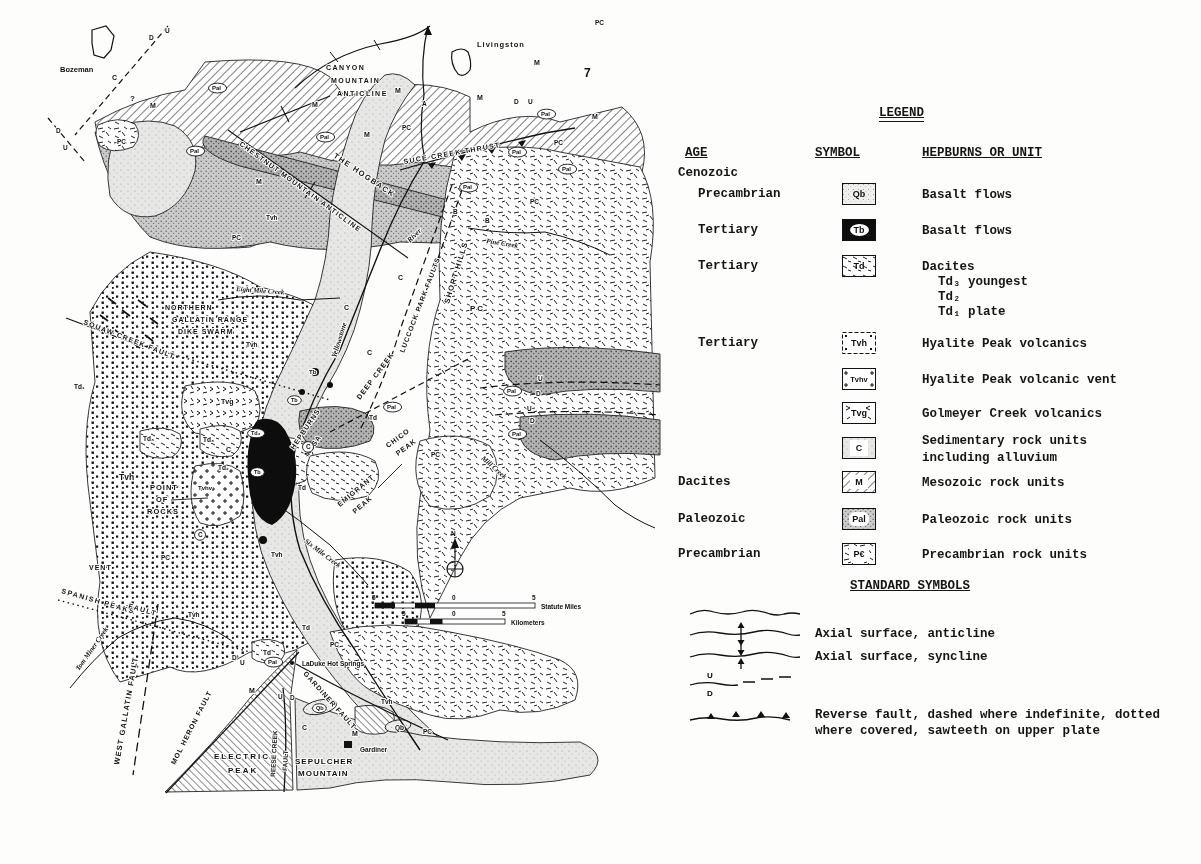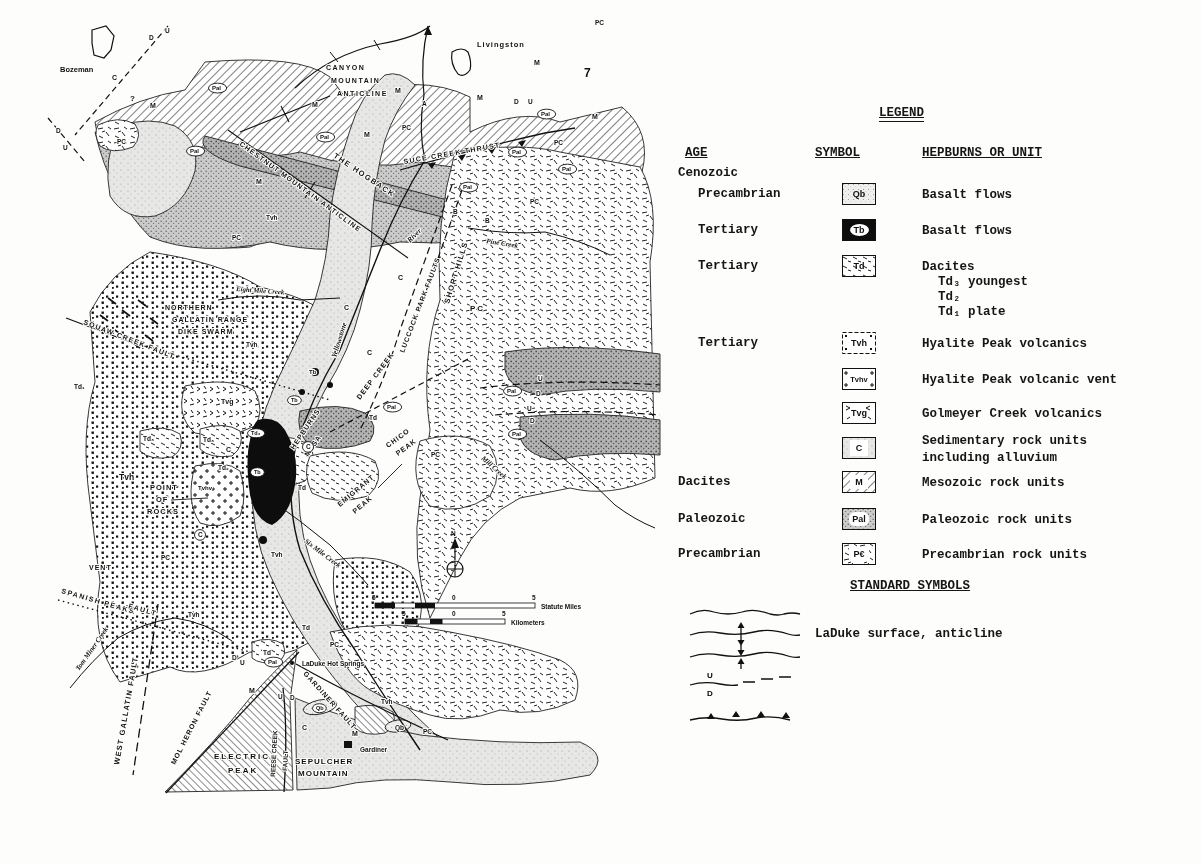--- a/index.html
+++ b/index.html
@@ -754,42 +754,45 @@
         </svg>
     </div>
 
     <div class="abs" style="left:25px;top:620px">
       <svg width="120" height="26">
           <path d="M5,15 q14,-5 30,-2 q18,3 34,-1 q16,-4 34,2 q6,2 12,1" fill="none" stroke="#111" stroke-width="1.3"></path>
         <line x1="56" y1="5" x2="56" y2="23" stroke="#111" stroke-width="1.3"></line>
         <path d="M56,2 l-3.5,6 h7 Z M56,26 l-3.5,-6 h7 Z" fill="#111"></path>
         </svg>
     </div>
-    <div class="abs std-desc" style="left:155px;top:626px">LaDuke surface, anticline</div>
+    <div class="abs std-desc" style="left:155px;top:626px">Axial surface, anticline</div>
 
     <div class="abs" style="left:25px;top:643px">
       <svg width="120" height="26">
           <path d="M5,14 q14,-5 30,-2 q18,3 34,-1 q16,-4 34,2 q6,2 12,1" fill="none" stroke="#111" stroke-width="1.3"></path>
         <line x1="56" y1="2" x2="56" y2="9" stroke="#111" stroke-width="1.3"></line>
         <line x1="56" y1="19" x2="56" y2="26" stroke="#111" stroke-width="1.3"></line>
         <path d="M56,13 l-3.5,-6 h7 Z M56,15 l-3.5,6 h7 Z" fill="#111"></path>
         </svg>
     </div>
+    <div class="abs std-desc" style="left:155px;top:649px">Axial surface, syncline</div>
 
     <div class="abs" style="left:25px;top:668px">
       <svg width="120" height="30">
         <path d="M5,17 q14,-4 30,-1 q10,2 18,1" fill="none" stroke="#111" stroke-width="1.3"></path>
         <path d="M58,14 h12 M76,11 h12 M94,9 h12" fill="none" stroke="#111" stroke-width="1.6"></path>
         <text x="22" y="10" style="font-family:'Liberation Sans',sans-serif;font-size:8px;font-weight:bold">U</text>
         <text x="22" y="28" style="font-family:'Liberation Sans',sans-serif;font-size:8px;font-weight:bold">D</text>
       </svg>
     </div>
 
     <div class="abs" style="left:25px;top:706px">
       <svg width="120" height="22">
           <path d="M5,14 q16,-4 32,-1 q18,3 34,-1 q16,-3 34,2" fill="none" stroke="#111" stroke-width="1.4"></path>
         <path d="M22,13 l4,-6 l4,6 Z M47,11 l4,-6 l4,6 Z M72,11 l4,-6 l4,6 Z M97,12 l4,-6 l4,6 Z" fill="#111"></path>
         </svg>
     </div>
+    <div class="abs std-desc" style="left:155px;top:707px">Reverse fault, dashed where indefinite, dotted
+where covered, sawteeth on upper plate</div>
   </div>
 
 
 </div>
 
 </body></html>

